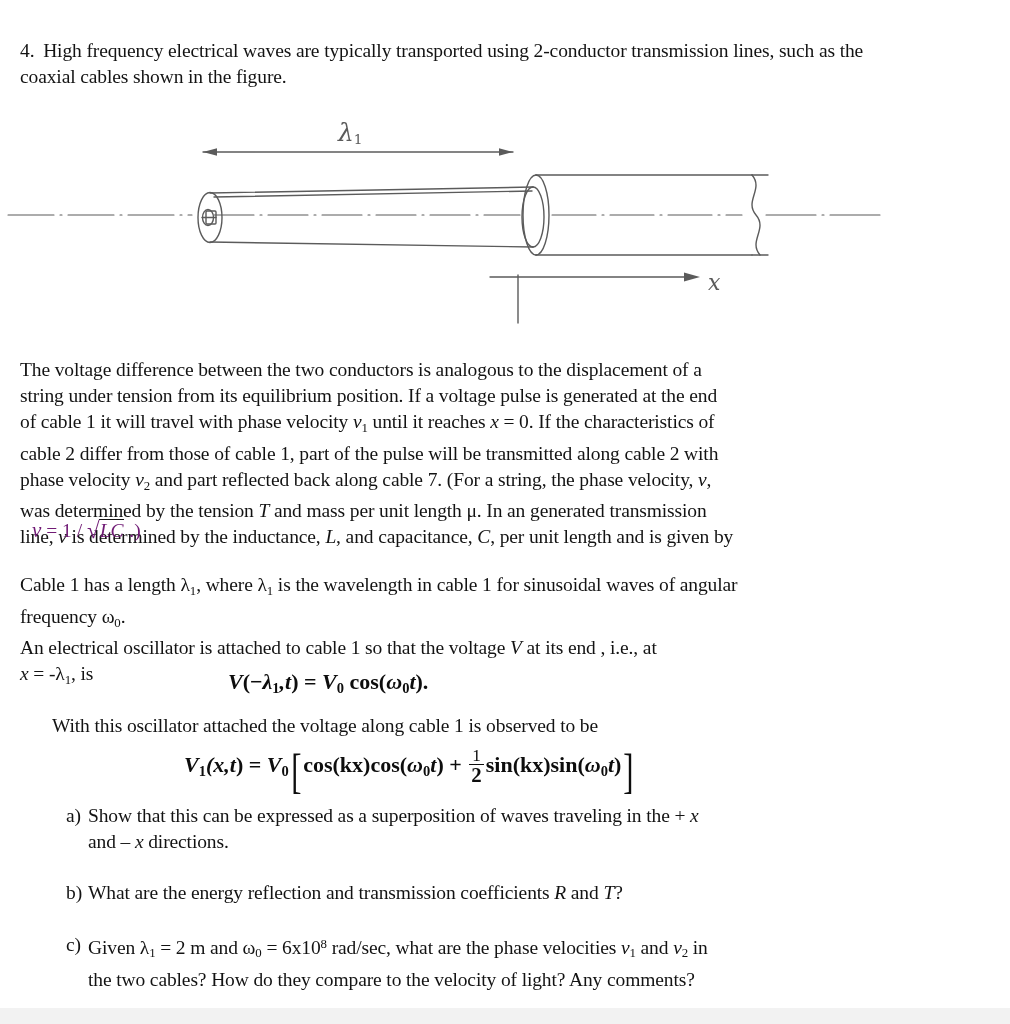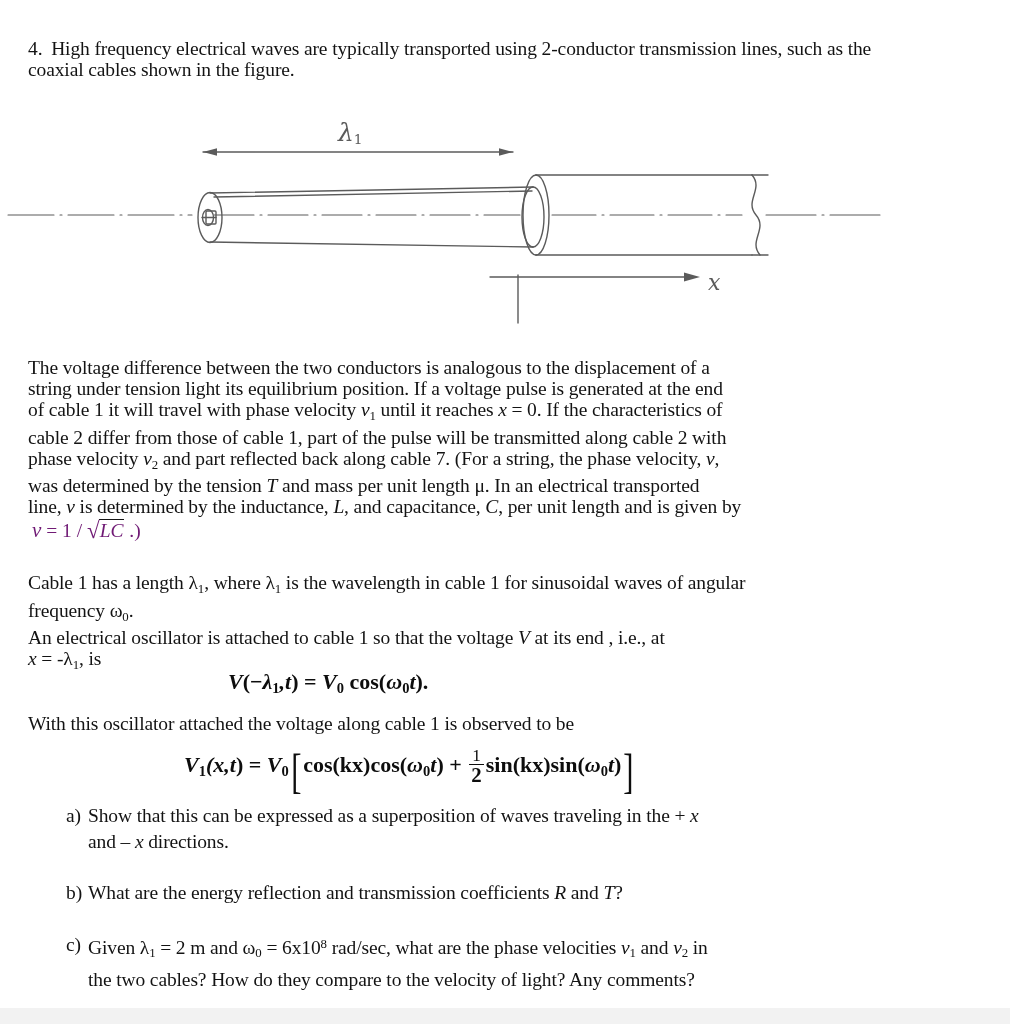--- a/index.html
+++ b/index.html
@@ -28,38 +28,38 @@
     left: 0;
     right: 0;
     bottom: 0;
     height: 16px;
     background: #f2f2f2;
   }
 
   
   .prose {
     position: absolute;
-    left: 28px;
+    left: 20px;
     font-size: 19.5px;
-    line-height: 21px;
+    line-height: 26px;
     letter-spacing: -0.12px;
     color: #131313;
     text-align: left;
   }
 
   #intro-block { top: 38px; width: 890px; text-indent: 0; }
   #intro-block .lead-num { margin-right: 4px; }
 
   #body-block  { top: 357px; width: 880px; }
   #body-block .ln { display: block; white-space: nowrap; }
 
   #cable-block { top: 572px; width: 900px; }
   #cable-block .ln { display: block; white-space: nowrap; }
 
-  #osc-line { top: 713px; width: 700px; white-space: nowrap; }
+  #osc-line { top: 713px; width: 700px; white-space: nowrap; margin-left: 32px; }
 
   
   .math {
     font-family: "Liberation Serif", "DejaVu Serif", serif;
     font-style: italic;
   }
   .mi { font-style: italic; }
   .mup { font-style: normal; }
   sub { font-size: 0.66em; font-style: normal; vertical-align: -0.28em; }
   sup { font-size: 0.66em; font-style: normal; vertical-align: 0.44em; }
@@ -272,30 +272,30 @@
 
     <div class="fig-label" id="lam-label">
       <span>λ</span><sub>1</sub>
     </div>
 
     <div class="fig-label" id="x-label">x</div>
   </div>
 
   <div class="prose" id="body-block">
     <span class="ln">The voltage difference between the two conductors is analogous to the displacement of a</span>
-    <span class="ln">string under tension light its equilibrium position.  If a voltage pulse is generated at the end</span>
+    <span class="ln">string under tension from its equilibrium position.  If a voltage pulse is generated at the end</span>
     <span class="ln">
       <span>of cable 1 it will travel with phase velocity </span><span class="mi">v</span><sub>1</sub><span> until it reaches </span><span class="mi">x</span><span> = 0.  If the characteristics of</span>
     </span>
     <span class="ln">cable 2 differ from those of cable 1, part of the pulse will be transmitted along cable 2 with</span>
     <span class="ln">
       <span>phase velocity </span><span class="mi">v</span><sub>2</sub><span> and part reflected back along cable 7.  (For a string, the phase velocity, </span><span class="mi">v</span><span>,</span>
     </span>
     <span class="ln">
-      <span>was determined by the tension </span><span class="mi">T</span><span> and mass per unit length </span><span>μ</span><span>.  In an electrical transported</span>
+      <span>was determined by the tension </span><span class="mi">T</span><span> and mass per unit length </span><span>μ</span><span>.  In an generated transmission</span>
     </span>
     <span class="ln">
       <span>line, </span><span class="mi">v</span><span> is determined by the inductance, </span><span class="mi">L</span><span>, and capacitance, </span><span class="mi">C</span><span>, per unit length and is given by</span>
     </span>
   </div>
 
   <div id="vformula">
     <span class="mi big">v</span><span> = 1 / </span><span class="sqrt-wrap"><span class="sqrt-sign">√</span><span class="sqrt-body mi">LC</span></span><span> .)</span>
   </div>
 

